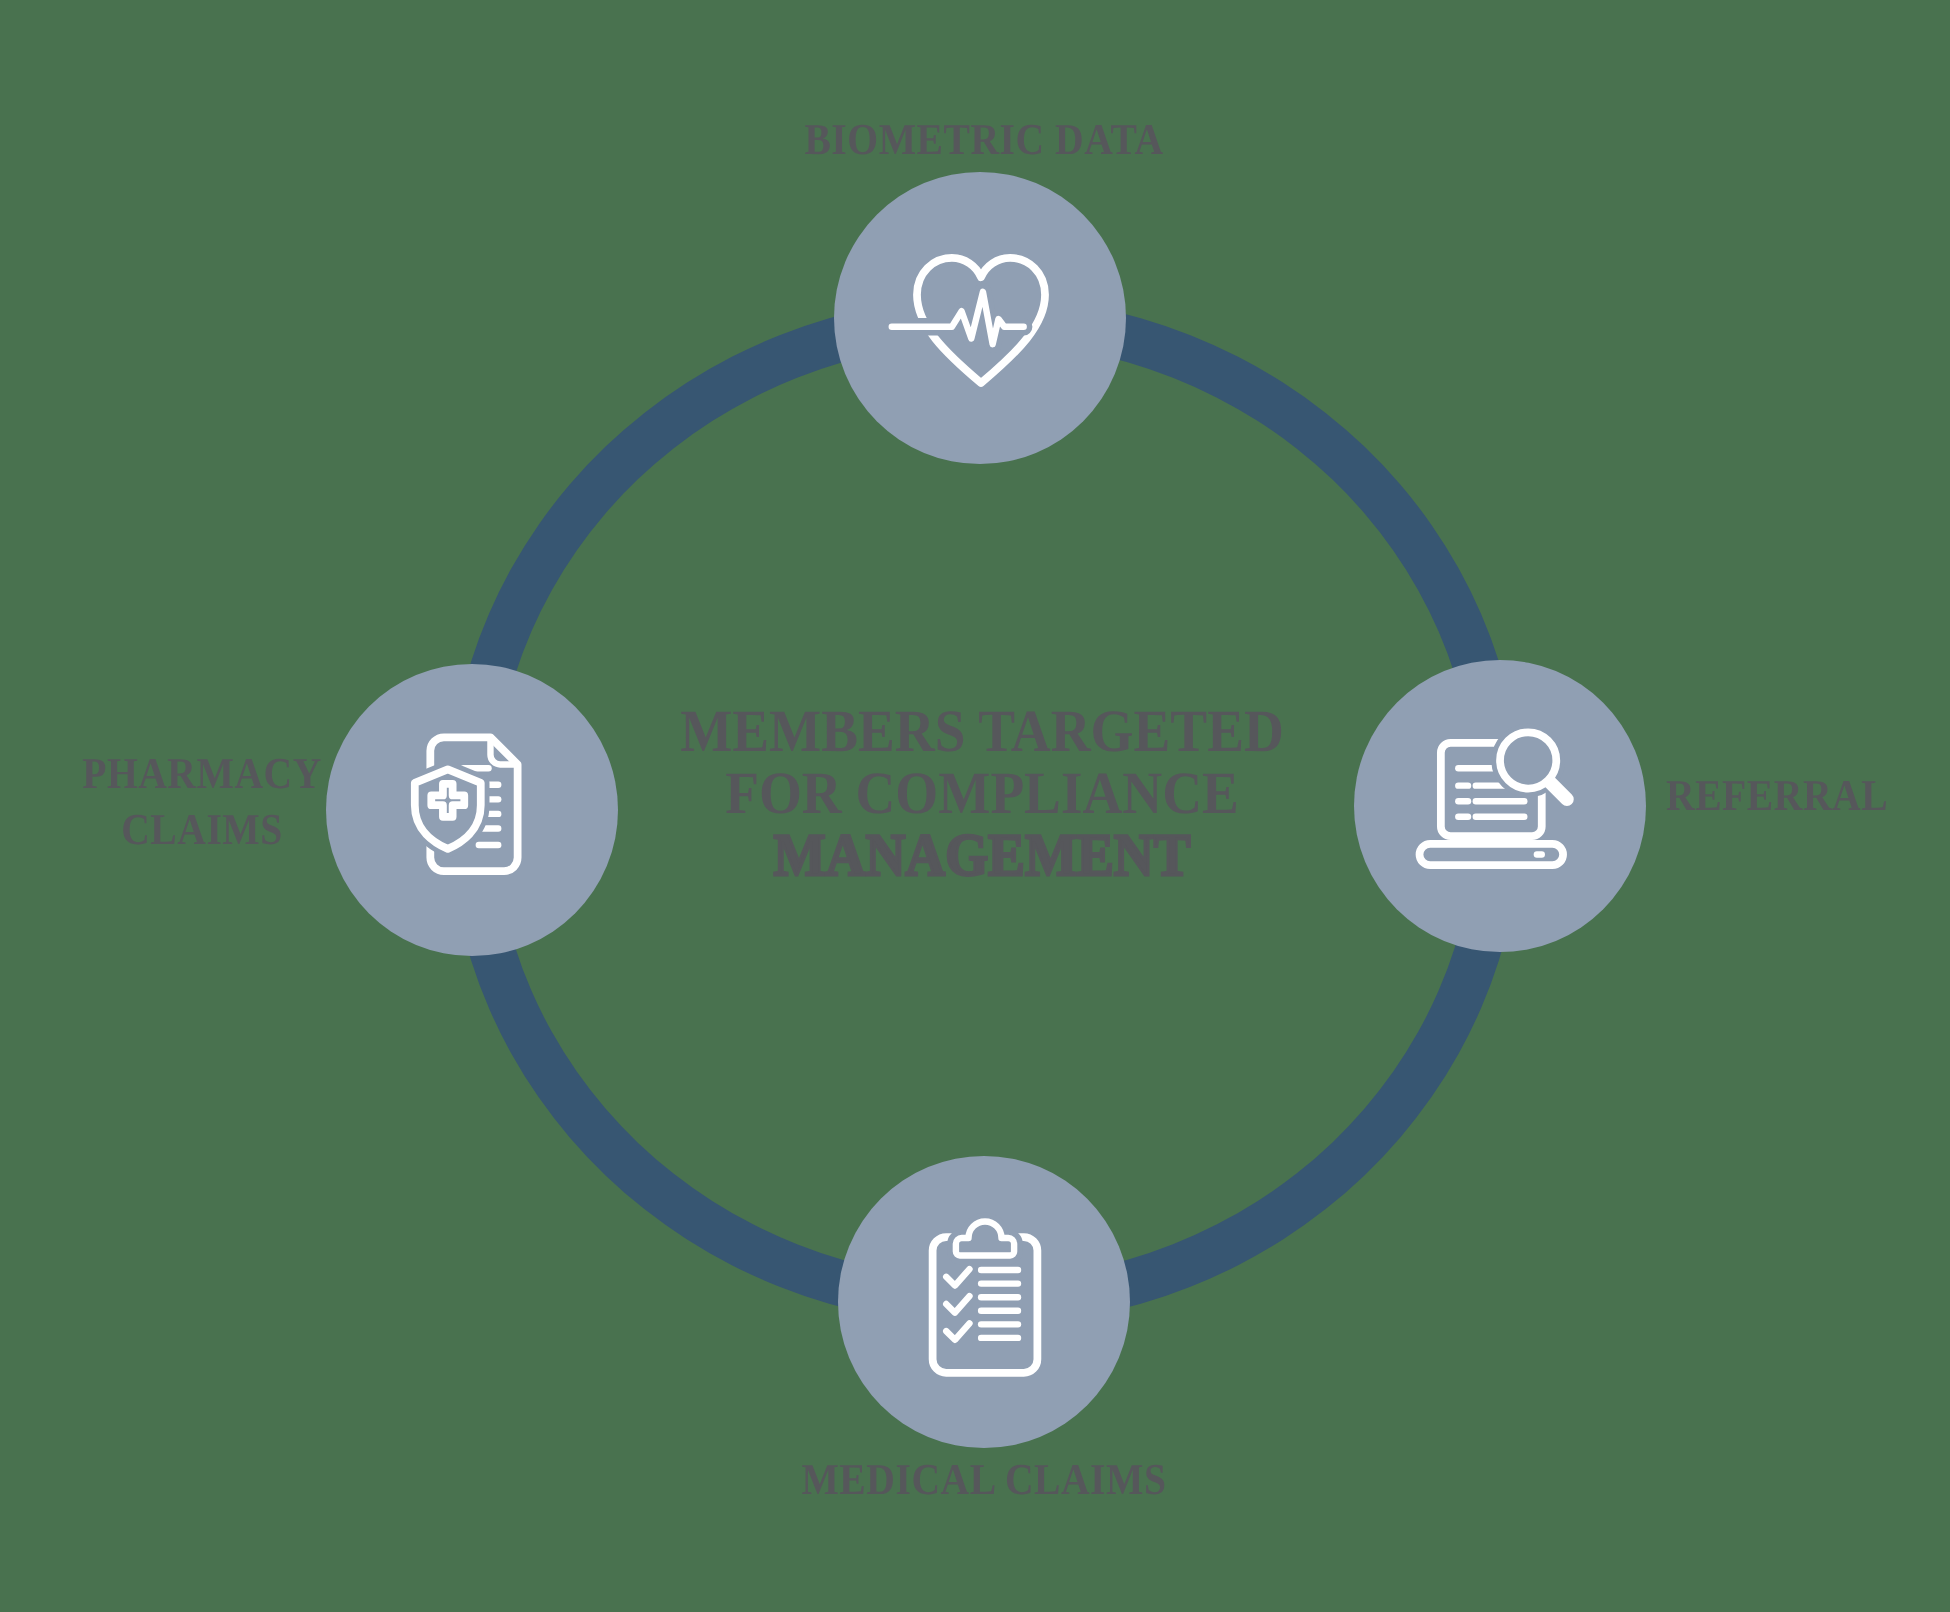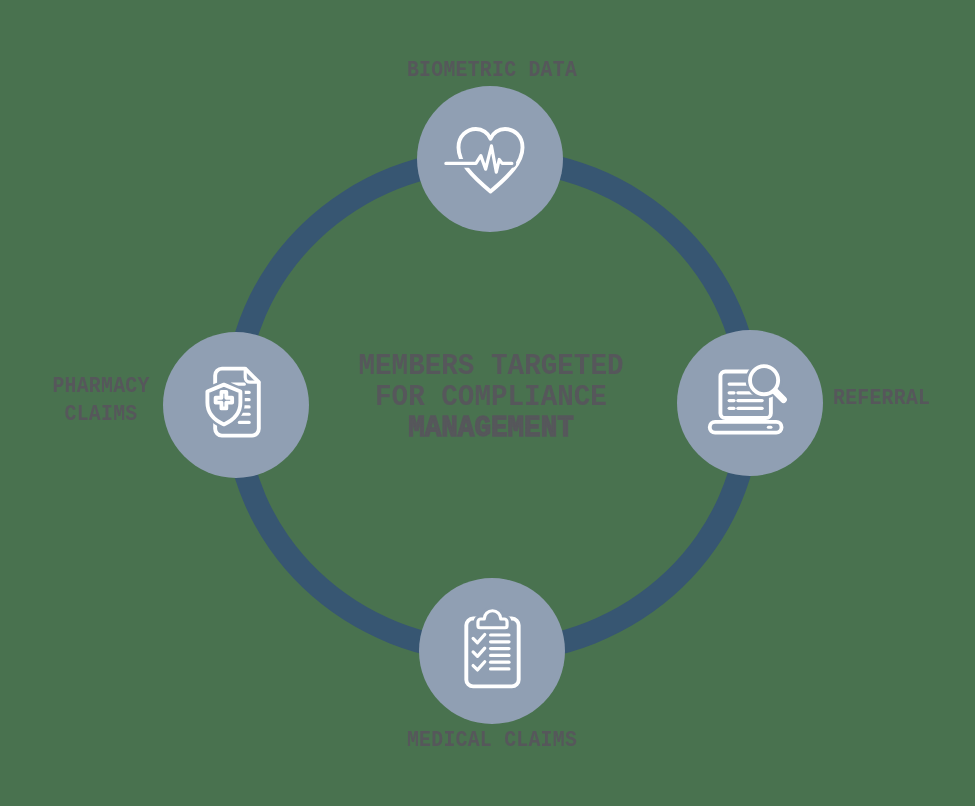--- a/index.html
+++ b/index.html
@@ -1,21 +1,21 @@
 <!DOCTYPE html>
 <html><head>
 <meta charset="utf-8">
 <style>
   html,body{margin:0;padding:0;}
   .stage{
     position:relative;
     width:975px;height:806px;
     background:#49724F;
     overflow:hidden;
-    font-family:Liberation Mono, monospace;
+    font-family:Liberation Serif, serif;
   }
   .ring{
     position:absolute;
     left:224px;top:148px;
     width:537px;height:515px;
     border:23px solid #375672;
     border-radius:50%;
     box-sizing:border-box;
   }
   .node-circle{

